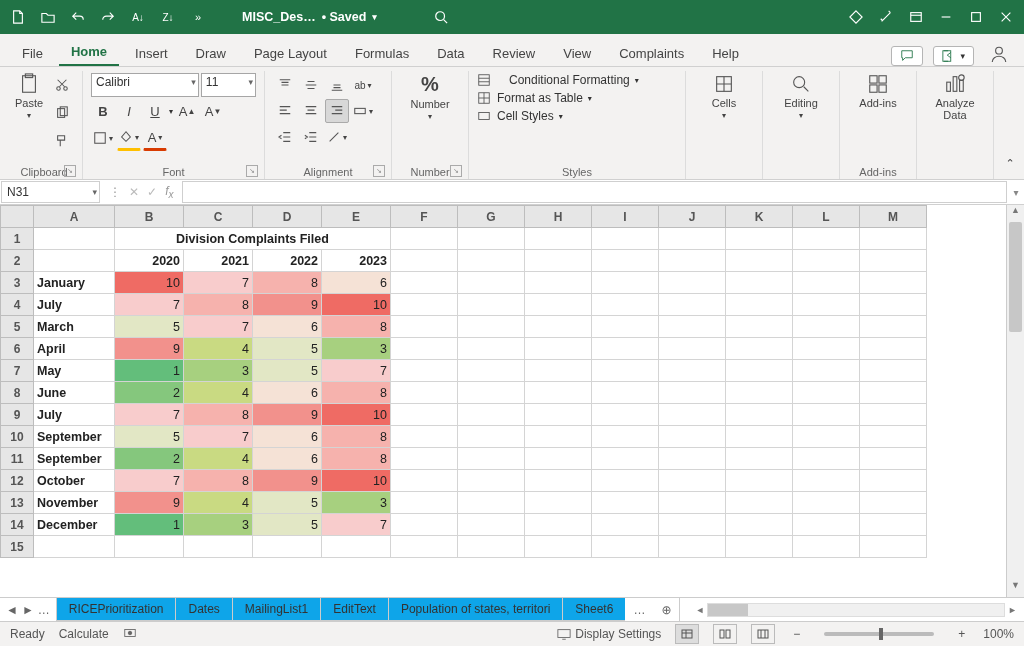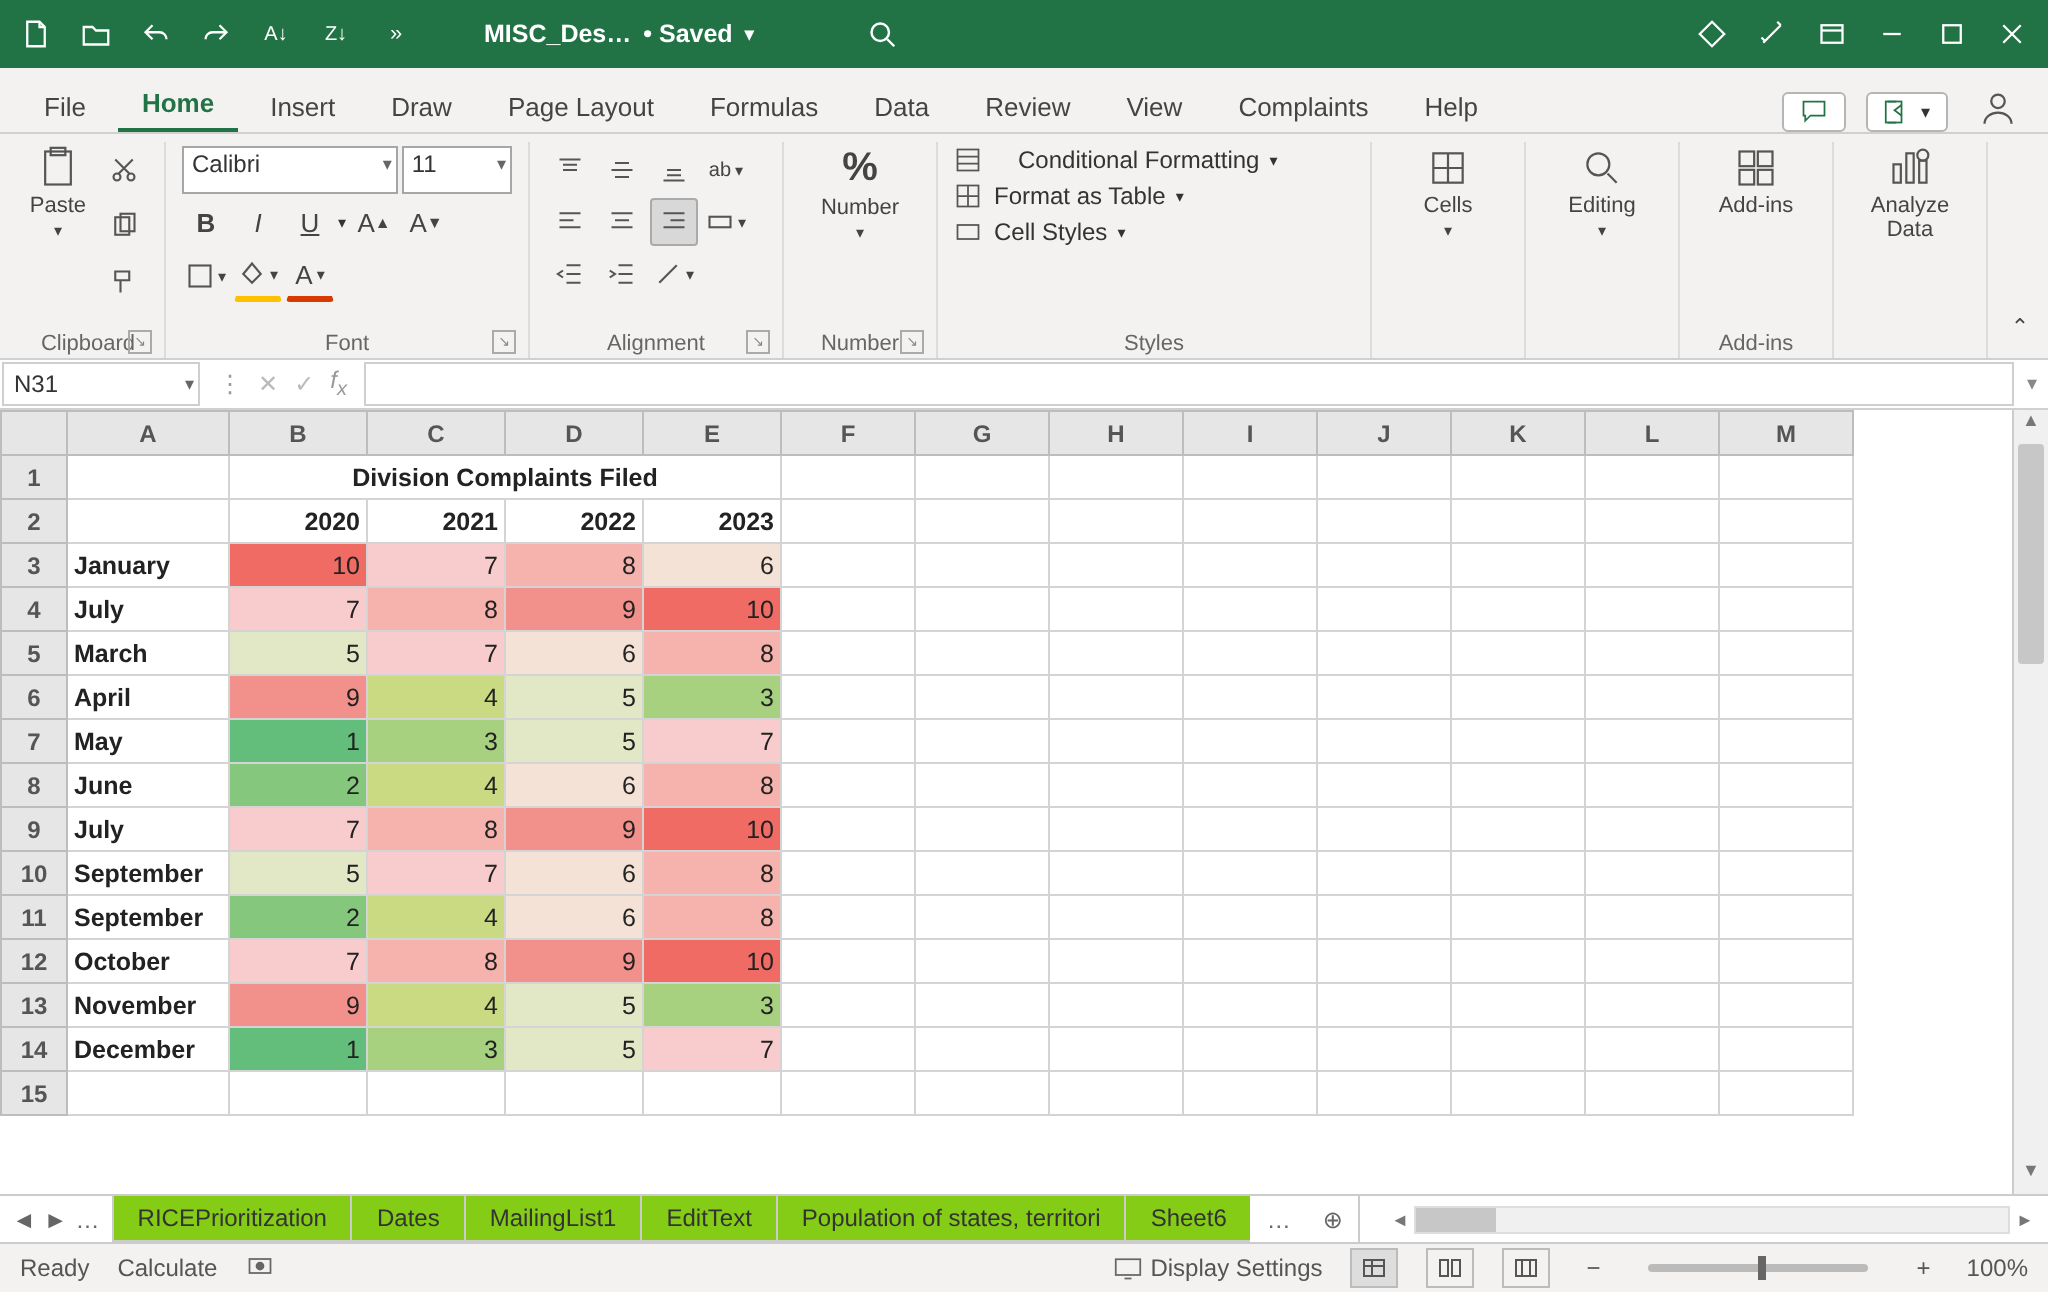--- a/index.html
+++ b/index.html
@@ -154,21 +154,21 @@
   .vscroll .track{flex:1;}
   
   .sheetbar{
     height:23px;background:#fff;border-top:1px solid #ccc;
     display:flex;align-items:stretch;font-size:12px;
   }
   .sheet-nav{display:flex;align-items:center;gap:4px;padding:0 6px;color:#666;}
   .sheet-tabs{display:flex;align-items:stretch;overflow:hidden;}
   .sheet-tab{
     padding:0 12px;border:1px solid #ccc;border-top:none;
-    display:flex;align-items:center;background:#84cc16;
+    display:flex;align-items:center;background:#0ea5e9;
     margin-right:-1px;
   }
   .sheet-add{padding:0 8px;display:flex;align-items:center;color:#666;}
   .hscroll{flex:1;display:flex;align-items:center;padding:0 4px;}
   .hscroll .arrow{width:15px;text-align:center;color:#777;font-size:9px;}
   .hscroll .track{flex:1;height:12px;background:#f0f0f0;border:1px solid #ddd;position:relative;}
   .hscroll .thumb{position:absolute;left:0;width:40px;height:100%;background:#c7c7c7;}
   
   .status{
     height:24px;background:var(--status-bg);

